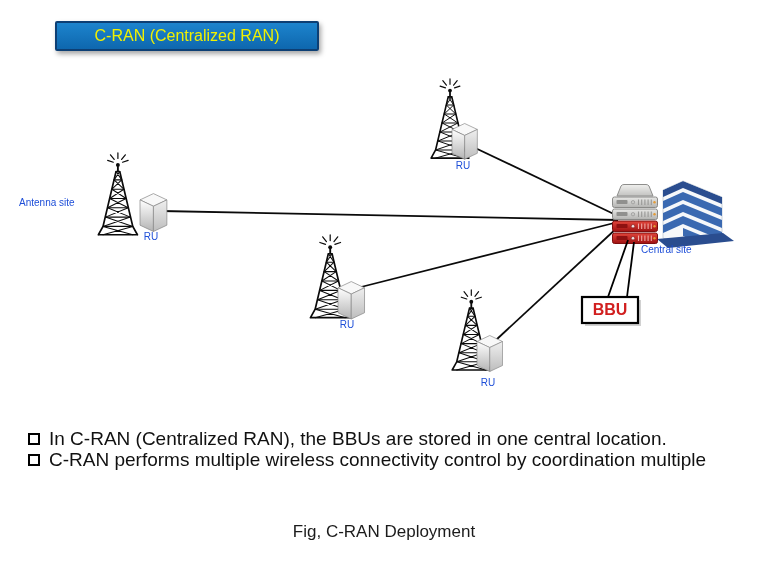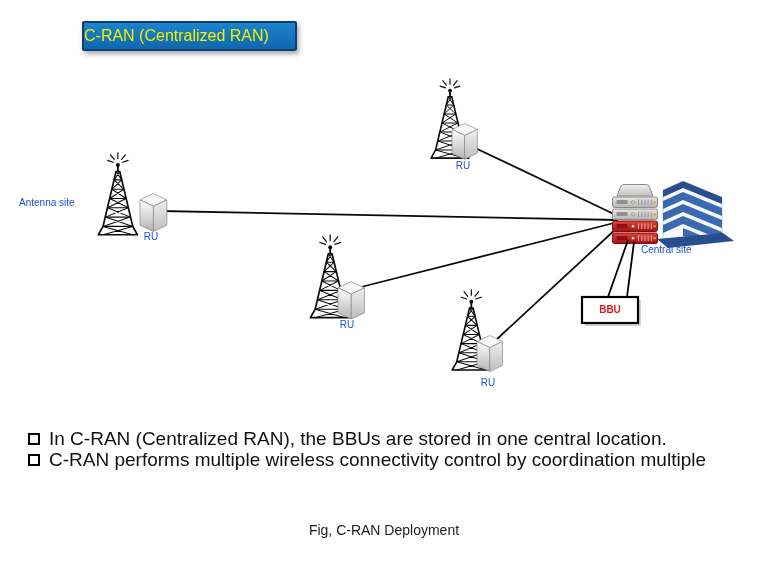--- a/index.html
+++ b/index.html
@@ -1,38 +1,38 @@
 <!DOCTYPE html>
 <html><head>
 <meta charset="utf-8">
 <style>
   html,body{margin:0;padding:0;background:#ffffff;}
   .stage{position:relative;width:768px;height:576px;background:#ffffff;overflow:hidden;
          font-family:"Liberation Sans", sans-serif;}
   svg.diagram{position:absolute;left:0;top:0;}
-  .banner{position:absolute;left:55px;top:21px;width:215px;height:30px;box-sizing:border-box;
+  .banner{position:absolute;left:55px;top:21px;width:264px;height:30px;box-sizing:border-box;
           background:linear-gradient(#1d84cd,#0e67ae);border:2px solid #0d3f74;border-radius:2px;
-          box-shadow:2px 3px 5px rgba(0,0,0,.35);line-height:26px;
-          font-size:16px;color:#f1f100;margin-left:27px;}
+          box-shadow:2px 3px 5px rgba(0,0,0,.35);text-align:center;line-height:26px;
+          font-size:16px;color:#f1f100;}
   .lbl{position:absolute;font-size:10px;color:#1d4ed8;white-space:nowrap;}
   .ru{width:40px;text-align:center;}
   .ru1{left:131px;top:231px;} .ru2{left:443px;top:160px;}
   .ru3{left:327px;top:319px;} .ru4{left:468px;top:377px;}
   .antenna-site{left:19px;top:197px;}
   .central-site{left:641px;top:244px;}
   .bbu{left:582px;top:297px;width:56px;height:26px;line-height:26px;text-align:center;
-       font-weight:bold;font-size:10px;color:#d11f1f;}
+       font-weight:bold;font-size:16px;color:#d11f1f;}
   .bullets{position:absolute;left:28px;top:429px;width:684px;font-size:19px;
            line-height:20.5px;color:#111;}
   .brow{display:flex;align-items:flex-start;}
   .bsq{flex:0 0 auto;width:8px;height:8px;border:2.6px solid #000;margin:4px 9px 0 0;}
   .btext{width:657px;}
   .just{text-align:justify;text-align-last:justify;}
   .caption{position:absolute;left:0;top:522px;width:768px;text-align:center;
-           font-size:14px;color:#1b1b1b;}
+           font-size:17px;color:#1b1b1b;}
 </style>
 </head>
 <body>
 
 <div class="stage">
 
   <svg class="diagram" width="768" height="576" viewBox="0 0 768 576">
     <defs>
       <linearGradient id="gBoxL" x1="0" y1="0" x2="0" y2="1">
         <stop offset="0" stop-color="#ffffff"></stop>

